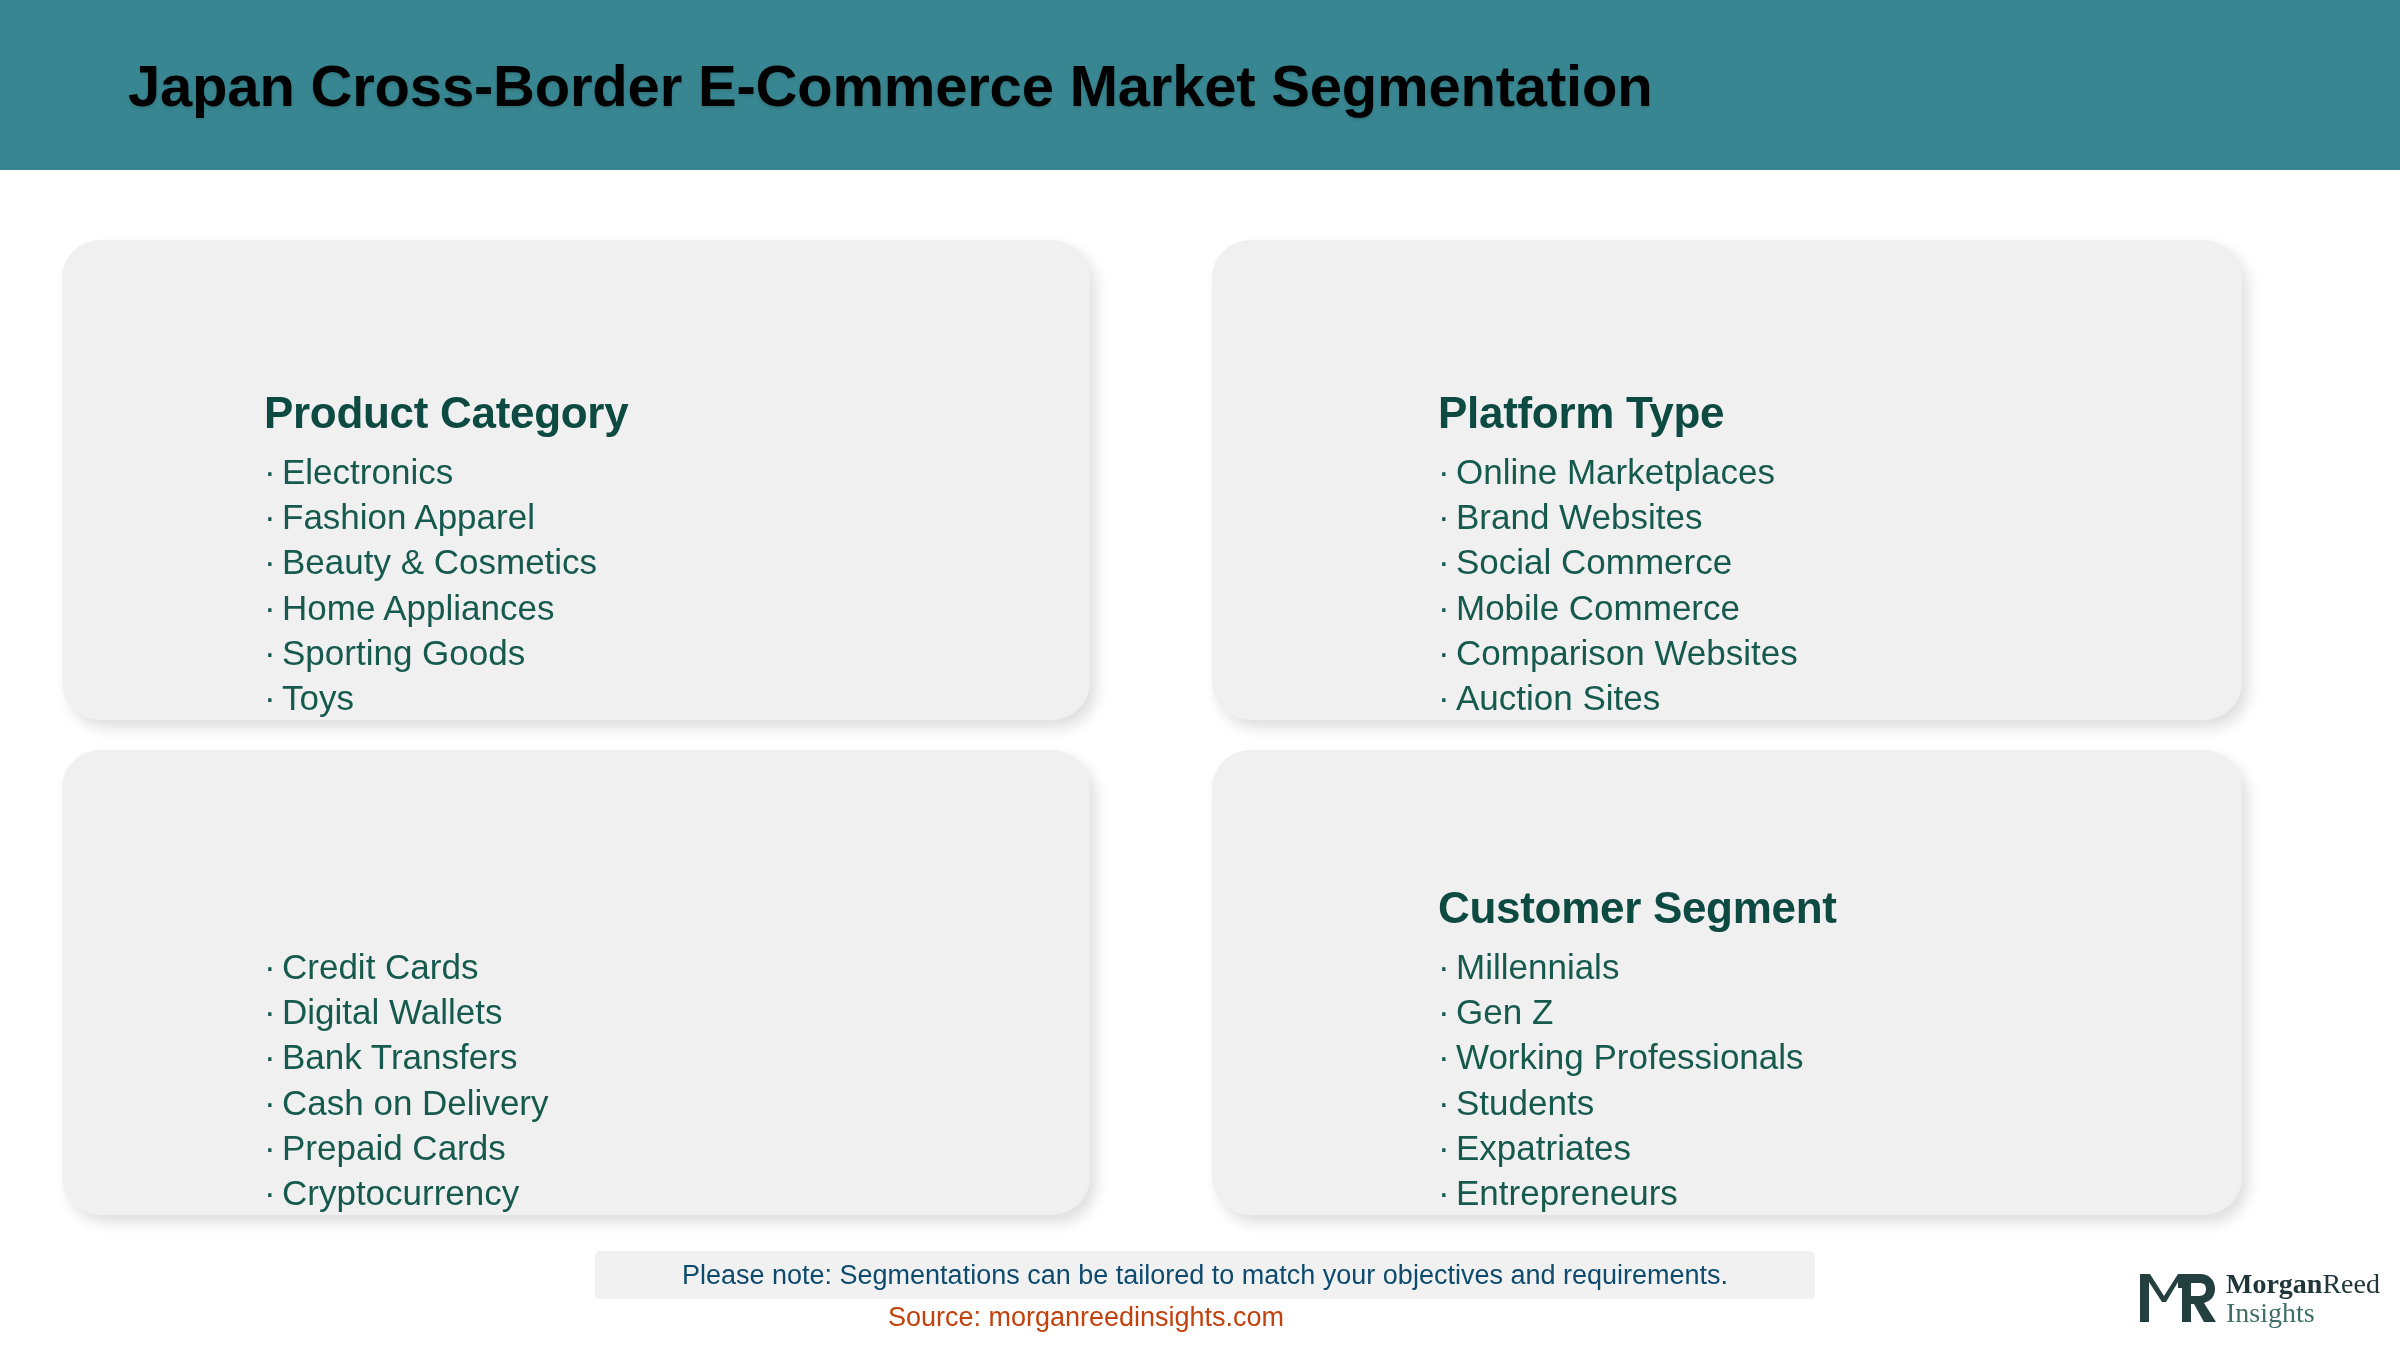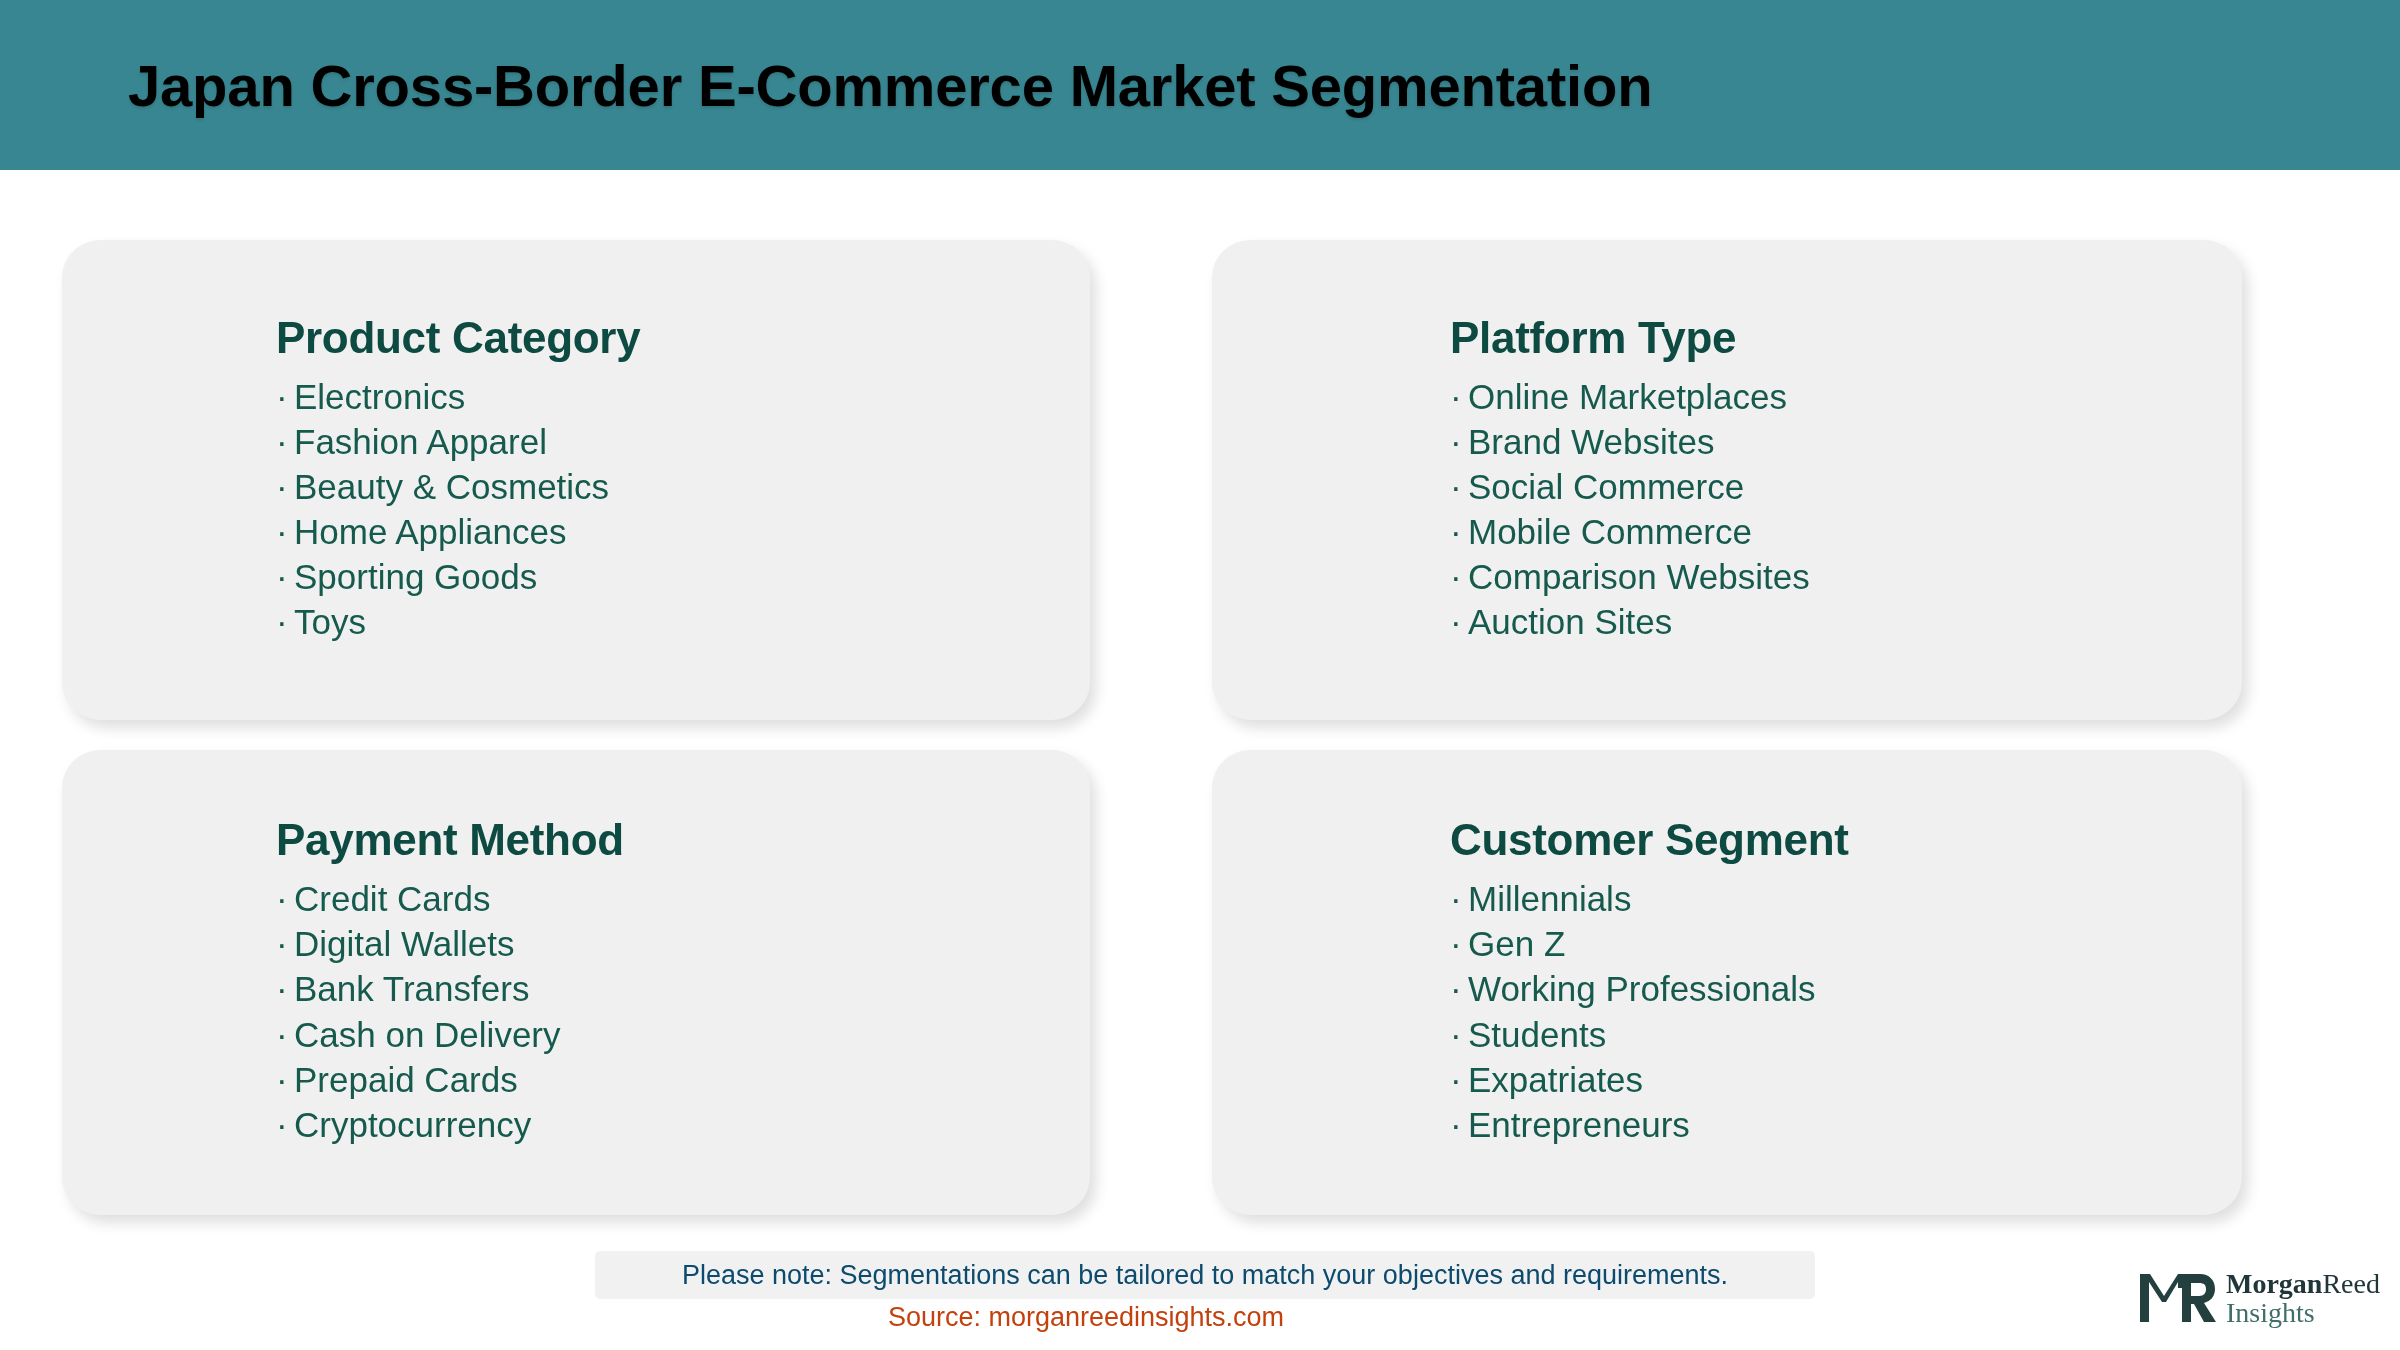--- a/index.html
+++ b/index.html
@@ -50,27 +50,27 @@
   .card {
     position: absolute;
     background: #F0F0F0;
     border-radius: 38px;
     box-shadow: 6px 8px 14px rgba(0,0,0,0.13);
     box-sizing: border-box;
     overflow: hidden;
   }
   .card-inner {
     position: absolute;
-    left: 16px;
+    left: 4px;
     top: 0;
     width: 100%;
     height: 100%;
     display: flex;
     flex-direction: column;
-    justify-content: center;
+    justify-content: flex-end;
   }
   .card-1 { left: 62px;   top: 70px;  width: 1028px; height: 480px; }
   .card-2 { left: 1212px; top: 70px;  width: 1030px; height: 480px; }
   .card-3 { left: 62px;   top: 580px; width: 1028px; height: 465px; }
   .card-4 { left: 1212px; top: 580px; width: 1030px; height: 465px; }
 
   .card-body {
     padding-left: 198px;
     padding-right: 40px;
   }
@@ -248,21 +248,20 @@
               <span>Auction Sites</span>
             </li>
         </ul>
       </div>
     </div>
   </div>
 
   <div class="card card-3">
     <div class="card-inner">
       <div class="card-body">
-        <div class="card-title">Payment Method</div>
         <ul class="card-list">
           <li>
               <span class="bullet">·</span>
               <span>Credit Cards</span>
             </li>
           <li>
               <span class="bullet">·</span>
               <span>Digital Wallets</span>
             </li>
           <li>

